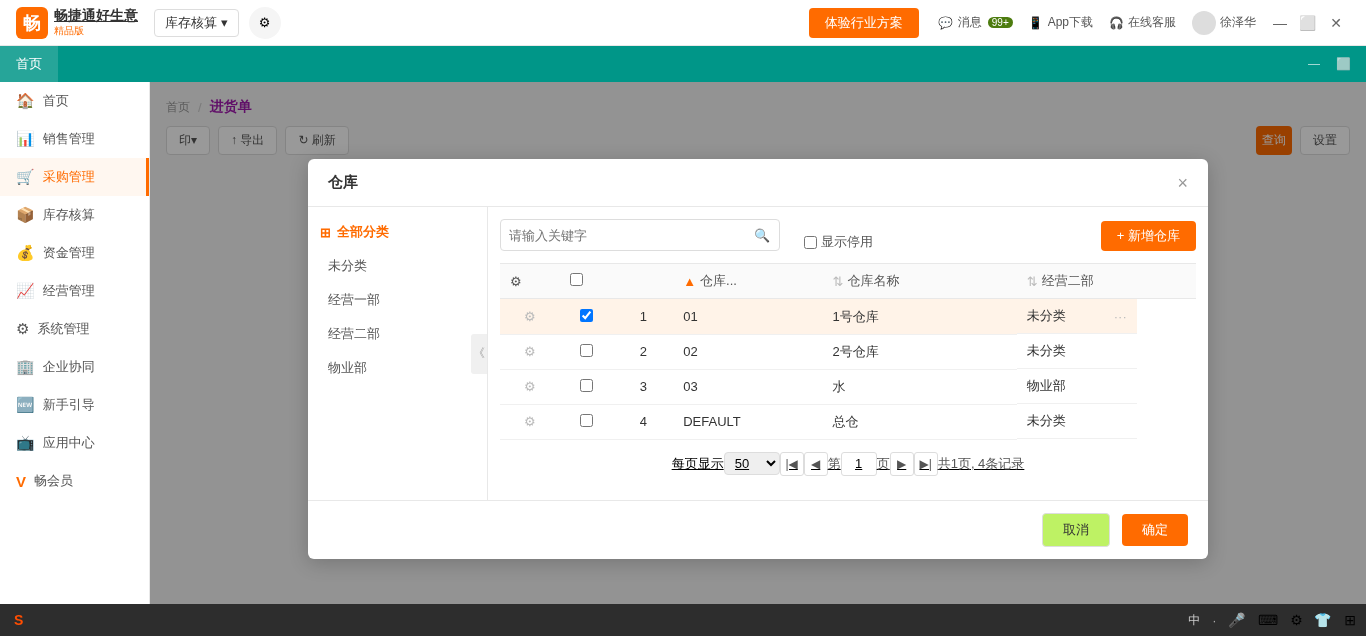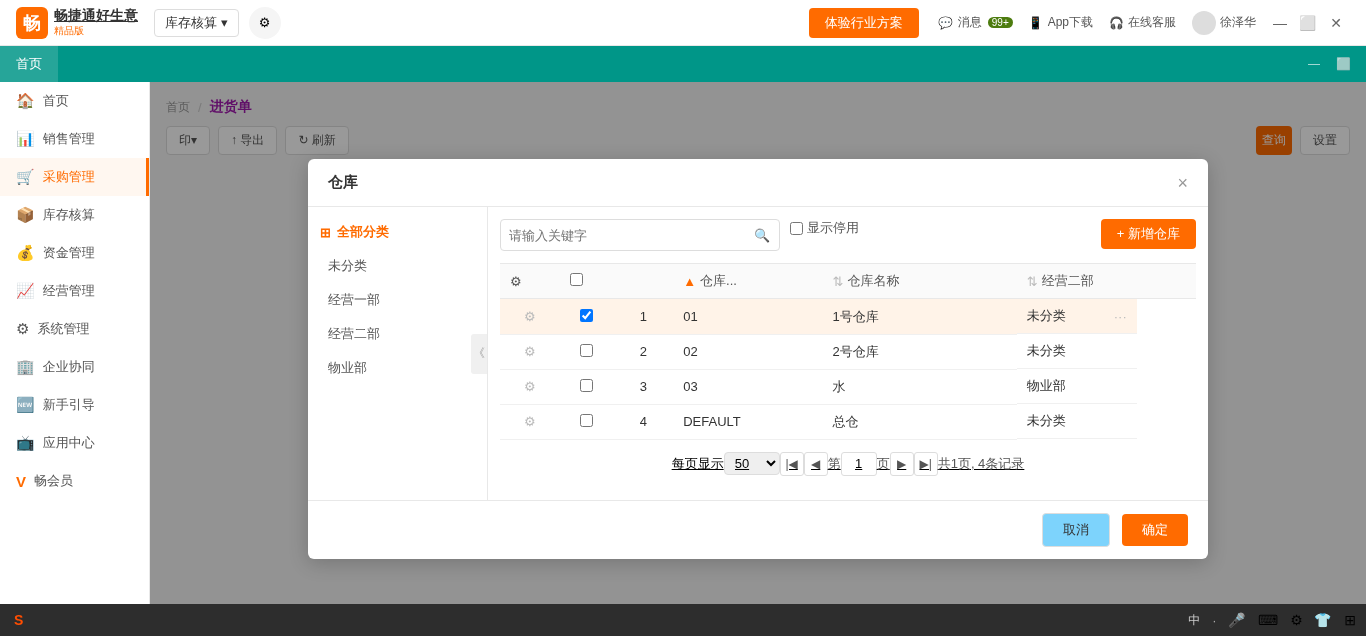--- a/index.html
+++ b/index.html
@@ -142,21 +142,21 @@
     }
     .category-item {
       padding: 8px 20px; cursor: pointer; color: #555; font-size: 13px;
     }
 
     
     .table-panel {
       flex: 1; display: flex; flex-direction: column; padding: 12px;
     }
     .toolbar {
-      display: flex; align-items: flex-start; gap: 10px; margin-bottom: 12px;
+      display: flex; align-items: flex-end; gap: 24px; margin-bottom: 12px;
     }
     .search-input-wrap {
       display: flex; align-items: center;
       border: 1px solid #ddd; border-radius: 4px; padding: 0 8px;
       flex: 1; max-width: 280px; height: 32px;
     }
     .search-input {
       border: none; outline: none; flex: 1; font-size: 13px; color: #999;
     }
     .search-icon { color: #bbb; cursor: pointer; }
@@ -207,21 +207,21 @@
     }
     .page-info { color: #555; font-size: 13px; }
 
     
     .modal-footer {
       padding: 12px 20px; border-top: 1px solid #e8e8e8;
       display: flex; align-items: center; justify-content: flex-end; gap: 12px;
     }
     .btn-cancel {
       padding: 7px 20px; border: 1px solid #ddd; border-radius: 4px;
-      background: #7dd3fc; cursor: pointer; font-size: 13px; color: #333;
+      background: #bef264; cursor: pointer; font-size: 13px; color: #333;
     }
     .btn-confirm {
       padding: 7px 20px; border: none; border-radius: 4px;
       background: #ff6b00; color: white; cursor: pointer; font-size: 13px;
     }
 
     
     .bg-content {
       padding: 0; position: relative;
     }

